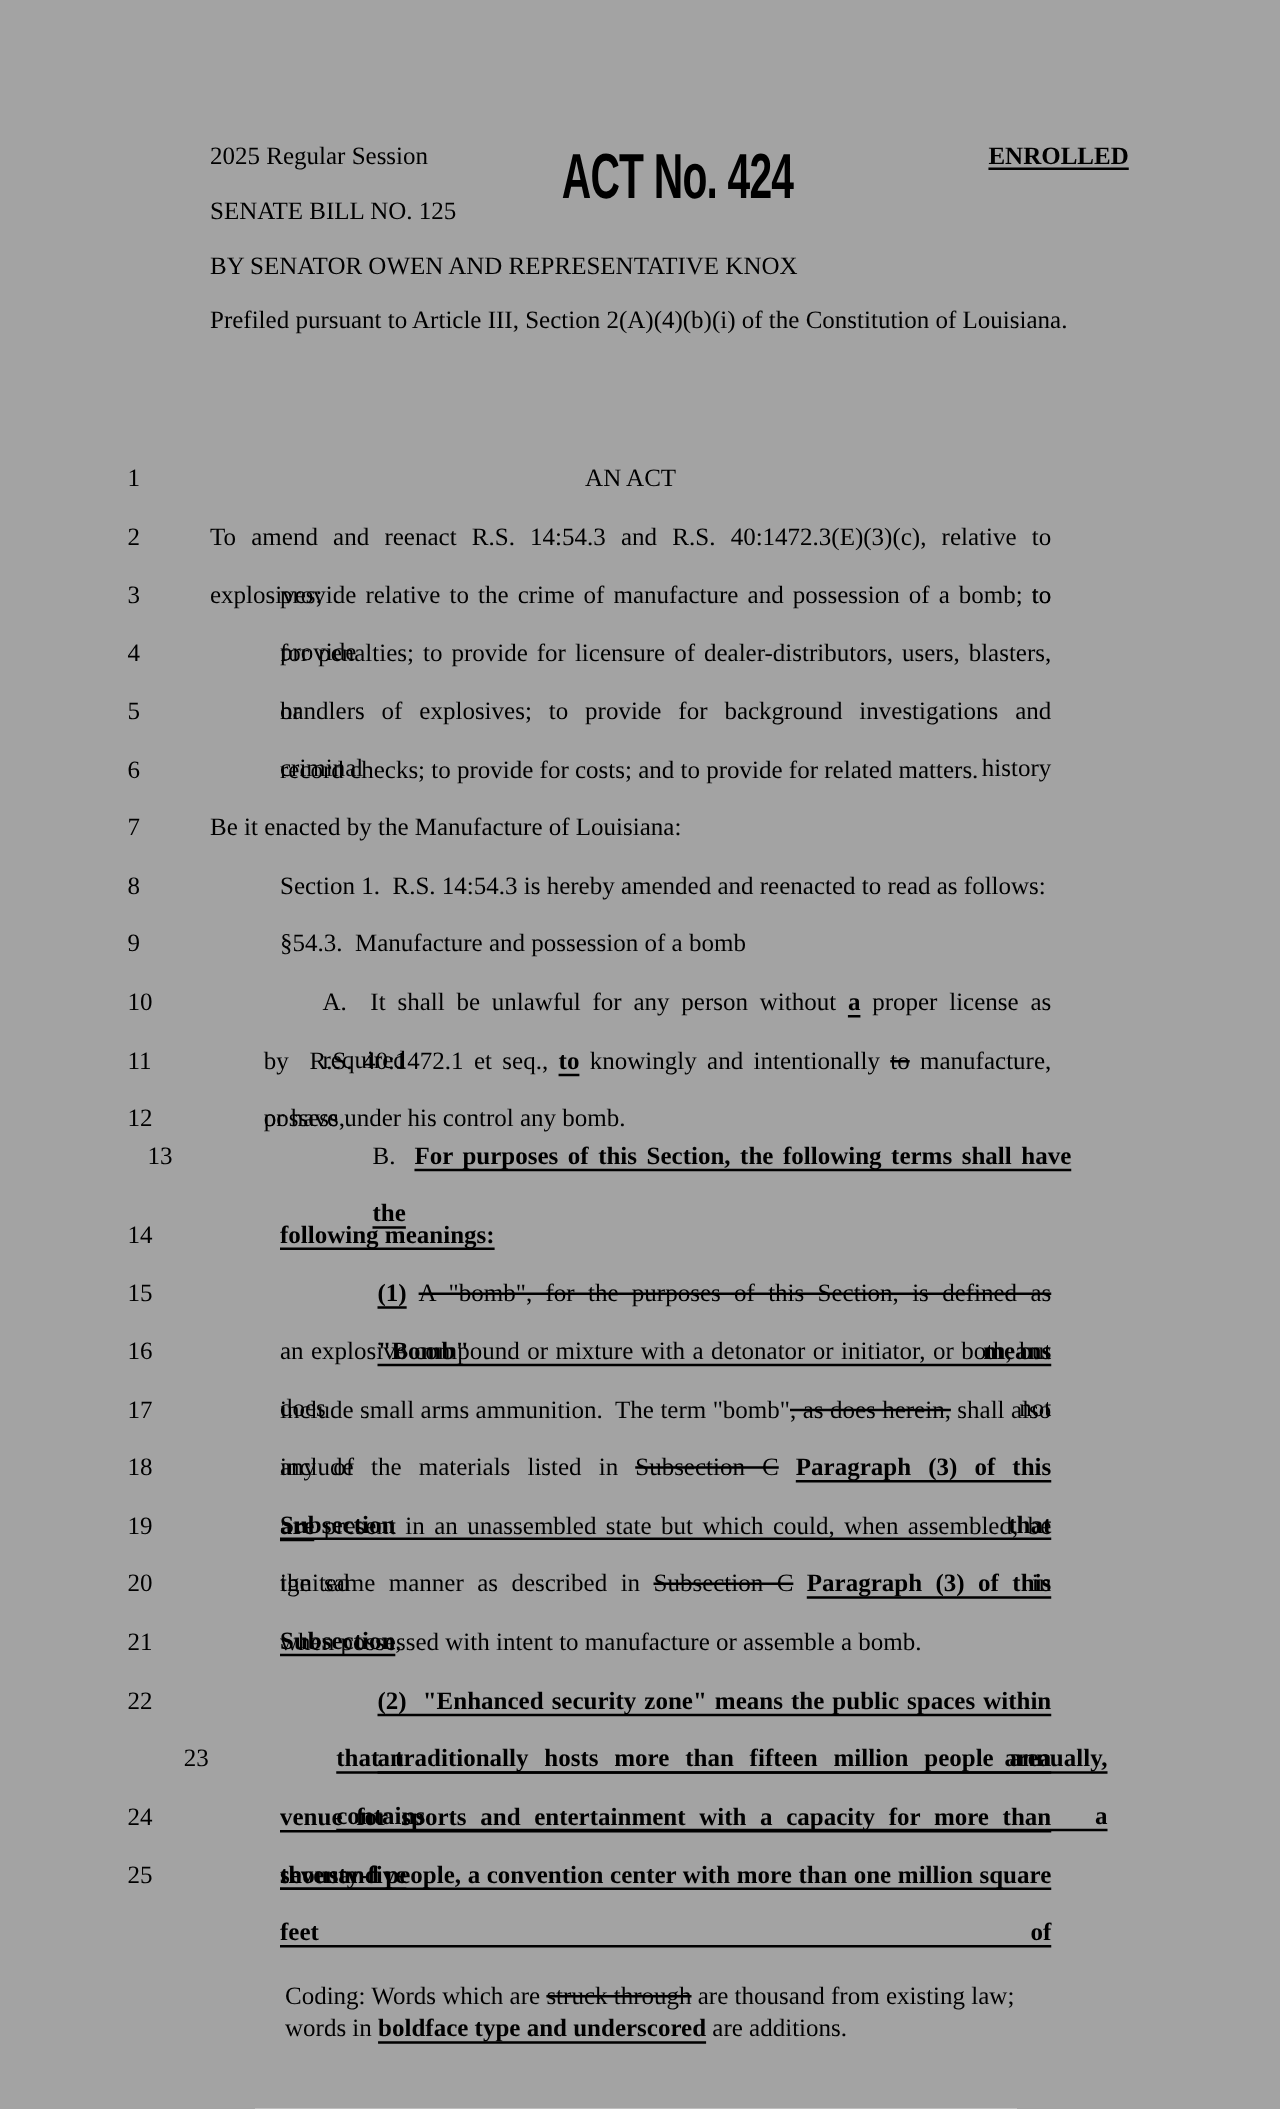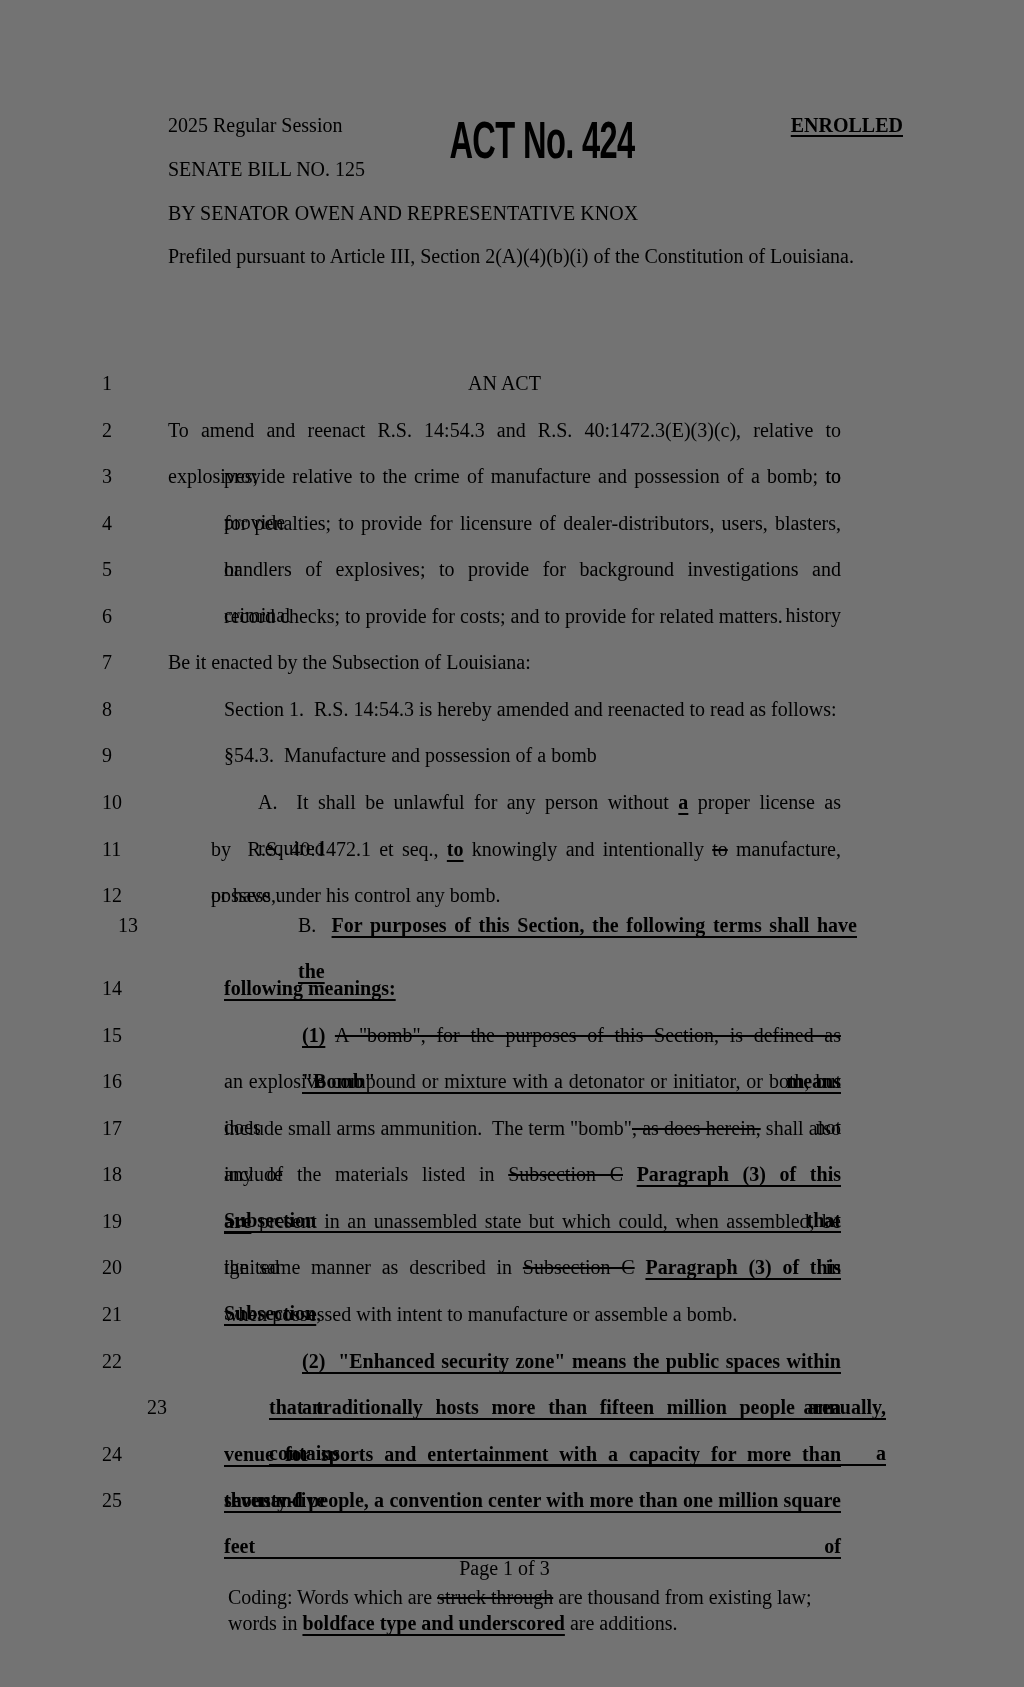--- a/index.html
+++ b/index.html
@@ -1,18 +1,18 @@
 <!DOCTYPE html>
 <html><head>
 <meta charset="utf-8">
 <style>
   html,body { margin:0; padding:0; background:#e8e8e8; }
   .page {
     position:relative; width:1024px; height:1687px; margin:0 auto;
-    background:#737373; color:#000000; overflow:hidden;
+    background:#a3a3a3; color:#000000; overflow:hidden;
     font-family:"Liberation Serif","DejaVu Serif",serif;
     font-size:20px;
   }
   
   .hdr-item { position:absolute; line-height:22px; white-space:nowrap; }
   .hdr-session  { left:168px; top:114px; }
   .hdr-actno {
     position:absolute; left:542px; top:115px; line-height:51px;
     transform:translateX(-50%) scaleX(0.64); transform-origin:center top;
     font-family:"Liberation Sans","DejaVu Sans",sans-serif;
@@ -78,21 +78,21 @@
       <div class="line" style="top: 546px;">
         <span class="num">5</span>
         <div class="text al-j in-1"><span class="s-n">handlers of explosives; to provide for background investigations and criminal history</span></div>
       </div>
       <div class="line" style="top: 593px;">
         <span class="num">6</span>
         <div class="text al-l in-1"><span class="s-n">record checks; to provide for costs; and to provide for related matters.</span></div>
       </div>
       <div class="line" style="top: 639px;">
         <span class="num">7</span>
-        <div class="text al-l in-0"><span class="s-n">Be it enacted by the Subsection of Louisiana:</span></div>
+        <div class="text al-l in-0"><span class="s-n">Be it enacted by the Manufacture of Louisiana:</span></div>
       </div>
       <div class="line" style="top: 686px;">
         <span class="num">8</span>
         <div class="text al-l in-1"><span class="s-n">Section 1.&nbsp; R.S. 14:54.3 is hereby amended and reenacted to read as follows:</span></div>
       </div>
       <div class="line" style="top: 732px;">
         <span class="num">9</span>
         <div class="text al-l in-1"><span class="s-n">§54.3.&nbsp; Manufacture and possession of a bomb</span></div>
       </div>
       <div class="line" style="top: 779px;">
@@ -154,19 +154,18 @@
       <div class="line" style="top: 1431px;">
         <span class="num">24</span>
         <div class="text al-j in-1"><span class="s-a">venue for sports and entertainment with a capacity for more than seventy-five</span></div>
       </div>
       <div class="line" style="top: 1477px;">
         <span class="num">25</span>
         <div class="text al-j in-1"><span class="s-a">thousand people, a convention center with more than one million square feet of</span></div>
       </div>
     </div>
 
-  <div class="ftr-page">Page 1 of 3</div>
   <div id="coding-legend">
       <div class="ftr-coding" style="top: 1584px;"><span class="s-n">Coding: Words which are </span><span class="s-d">struck through</span><span class="s-n"> are thousand from existing law;</span></div>
       <div class="ftr-coding" style="top: 1610px;"><span class="s-n">words in </span><span class="s-a">boldface type and underscored</span><span class="s-n"> are additions.</span></div>
     </div>
 
 </div>
 
 </body></html>

